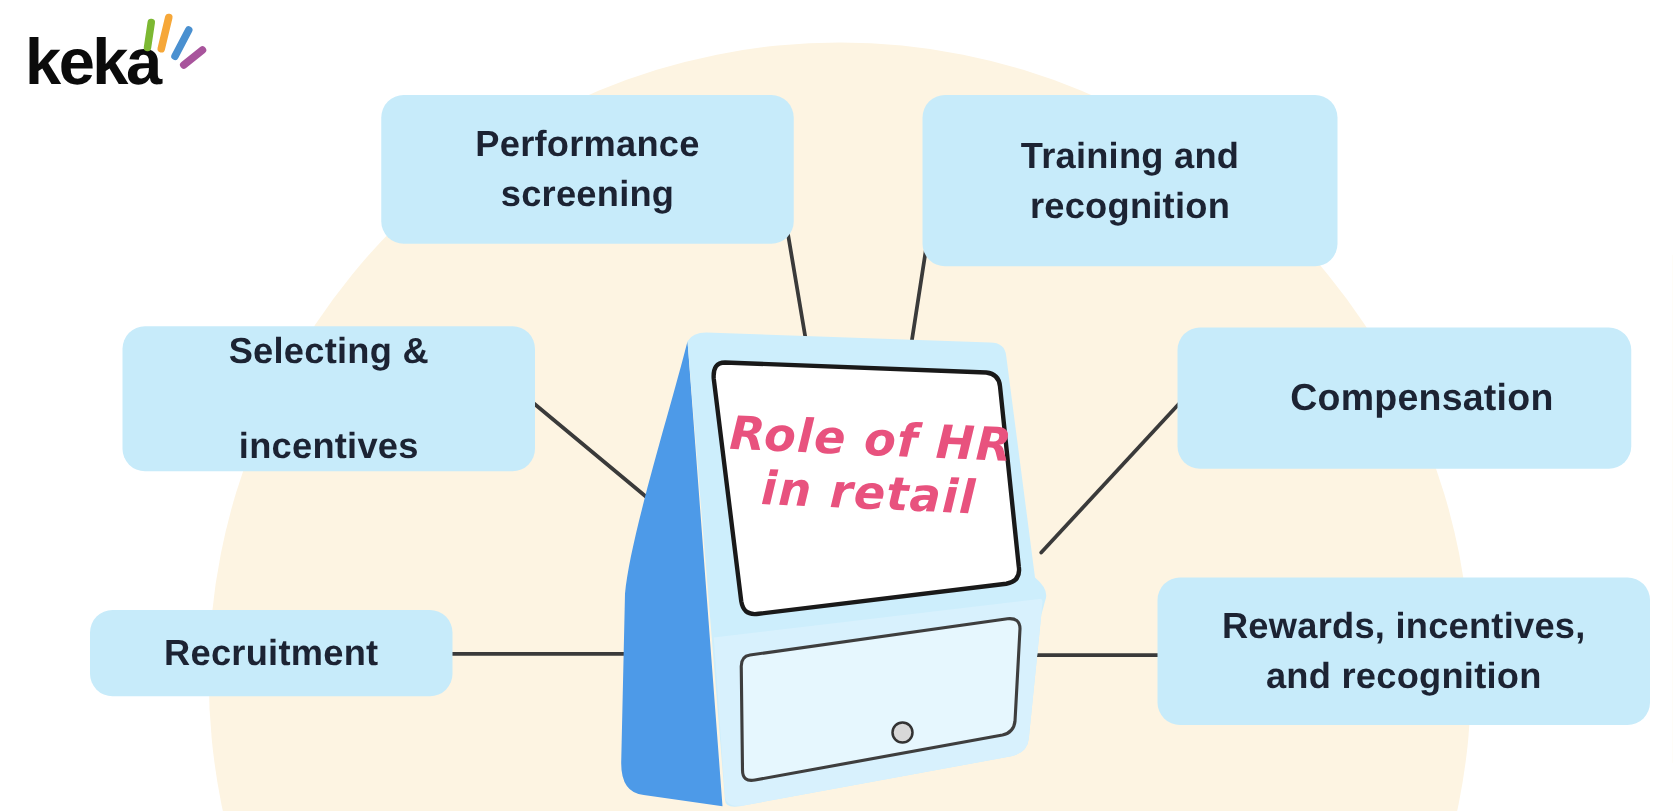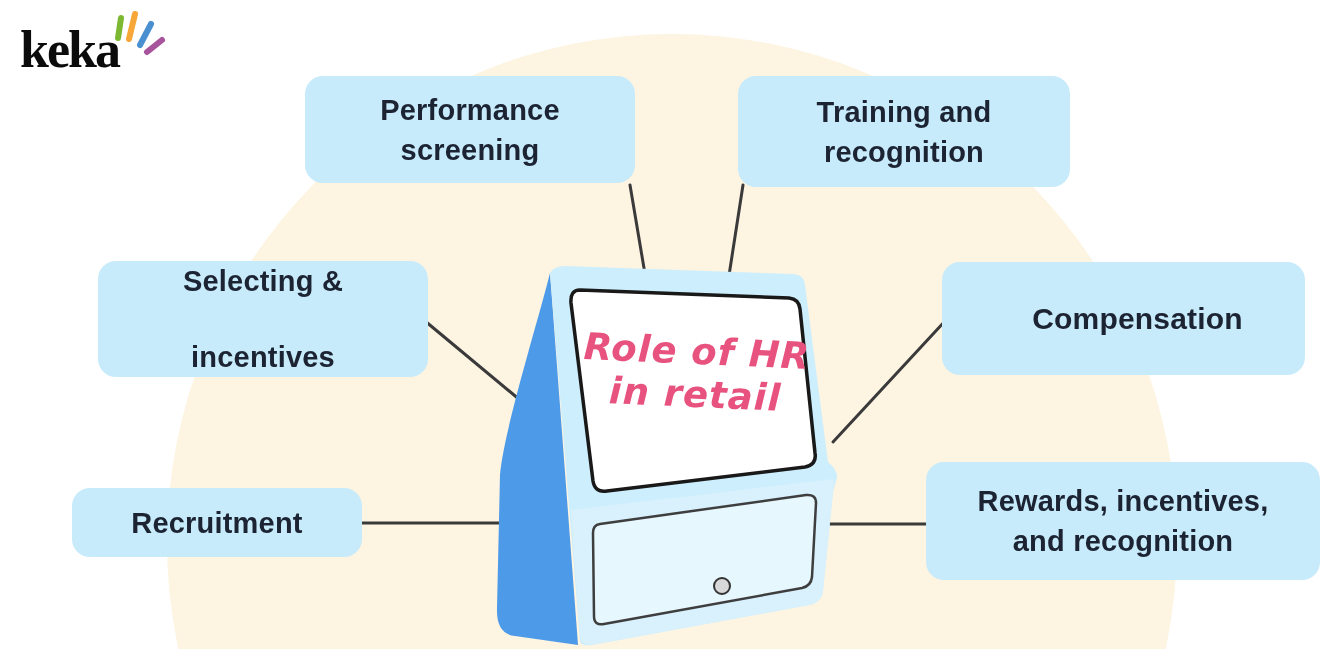--- a/index.html
+++ b/index.html
@@ -18,34 +18,34 @@
   .kiosk-lower{fill:#d8f1fd;}
   .kiosk-screen{fill:#ffffff;stroke:#191919;stroke-width:3.5;stroke-linejoin:round;}
   .kiosk-drawer{fill:#e6f7fe;stroke:#3e3e3e;stroke-width:2.5;stroke-linejoin:round;}
   .kiosk-knob{fill:#d8d8d8;stroke:#333333;stroke-width:2;}
 
   
   .node{position:absolute;background:#c7ebfa;border-radius:18px;
         display:flex;flex-direction:column;justify-content:center;align-items:center;
         font-weight:700;color:#1c2333;font-size:29px;line-height:40px;
         letter-spacing:.2px;text-align:center;}
-  #node-performance{left:305px;top:76px;width:330px;height:107px;}
-  #node-training{left:738px;top:76px;width:332px;height:111px;}
+  #node-performance{left:305px;top:76px;width:330px;height:119px;}
+  #node-training{left:738px;top:76px;width:332px;height:137px;}
   #node-selecting{left:98px;top:261px;width:330px;height:116px;gap:36px;}
   #node-compensation{left:942px;top:262px;width:335px;height:113px;font-size:30px;padding-left:28px;}
   #node-recruitment{left:32px;top:488px;width:290px;height:69px;margin-left:40px;}
   #node-rewards{left:926px;top:462px;width:394px;height:118px;}
 
   
   .screen-title{position:absolute;left:556px;top:330px;width:280px;text-align:center;
         color:#e8527e;font-family:"DejaVu Sans",sans-serif;font-style:italic;font-weight:700;
         font-size:37px;line-height:43px;letter-spacing:1px;transform:rotate(2.5deg);}
 
   
-  .logo-text{position:absolute;left:20px;top:24px;font-family:Liberation Serif, serif;
+  .logo-text{position:absolute;left:20px;top:24px;font-family:Liberation Sans, sans-serif;
         font-weight:700;font-size:52px;line-height:1;color:#0b0b0b;letter-spacing:-2px;}
   #logo-sparkles{position:absolute;left:108px;top:6px;width:64px;height:52px;}
   .spark{stroke-width:6;stroke-linecap:round;fill:none;}
   .spark-green{stroke:#7cb832;}
   .spark-orange{stroke:#f6a738;}
   .spark-blue{stroke:#4a90d0;}
   .spark-purple{stroke:#a8549c;}
 </style>
 </head>
 <body>

